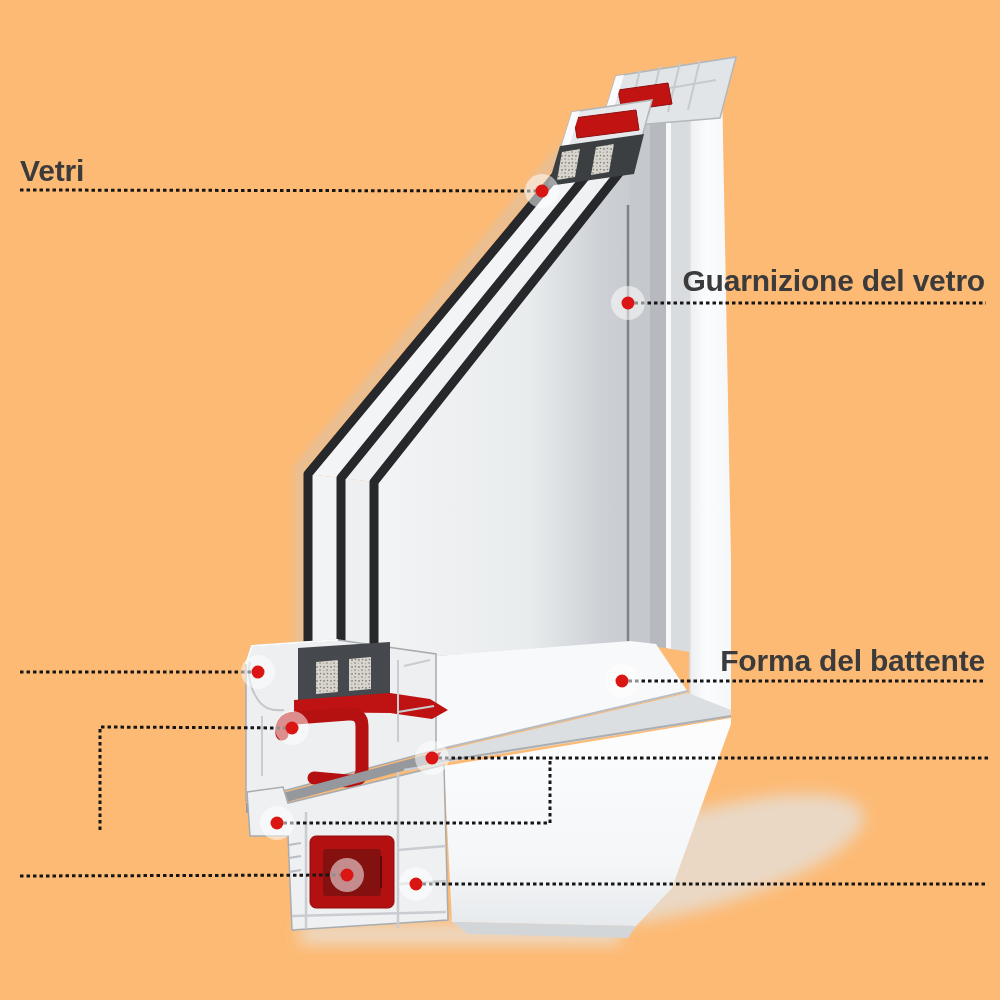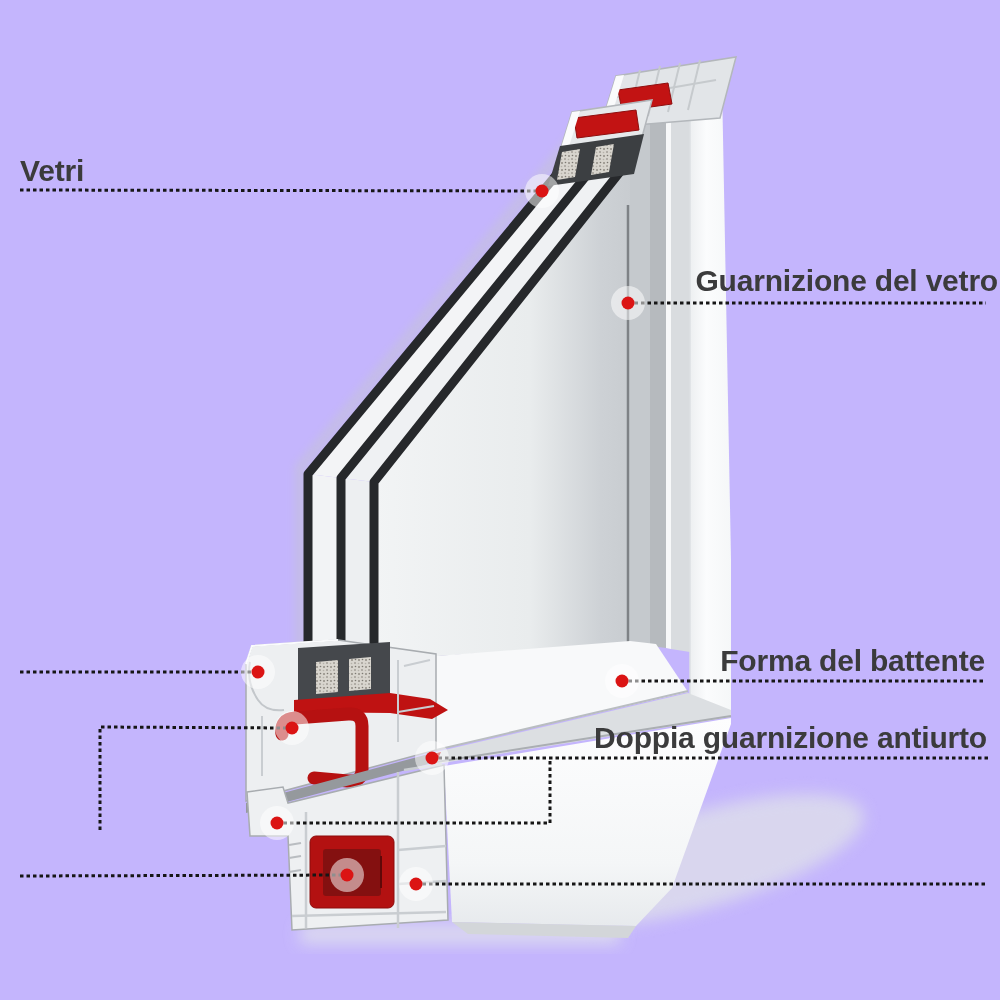--- a/index.html
+++ b/index.html
@@ -1,23 +1,23 @@
 <!DOCTYPE html>
 <html><head>
 <meta charset="utf-8">
 <style>
   html,body{margin:0;padding:0;background:#ffffff;}
-  #stage{position:relative;width:1000px;height:1000px;background:#c4b5fd;overflow:hidden;
+  #stage{position:relative;width:1000px;height:1000px;background:#fdba74;overflow:hidden;
          font-family:"Liberation Sans","DejaVu Sans",sans-serif;}
   #stage svg{position:absolute;left:0;top:0;}
   .lbl{position:absolute;font-weight:700;font-size:30px;line-height:1.1;color:#3b3b3c;
        white-space:nowrap;letter-spacing:-0.2px;}
   .lbl.right{text-align:right;}
   #lbl-vetri{left:20px;top:154px;}
-  #lbl-guarnizione{right:2px;top:264px;}
+  #lbl-guarnizione{right:15px;top:264px;}
   #lbl-fermavetro{left:20px;top:633px;}
   #lbl-forma{right:15px;top:644px;}
   #lbl-doppia{right:13px;top:721px;}
   #lbl-rinforzo{left:20px;top:838px;}
   #lbl-camere{right:15px;top:845px;}
   .callout-line{fill:none;stroke:#161616;stroke-width:3;stroke-dasharray:3.5 3;}
   .dot-halo{fill:#ffffff;fill-opacity:0.52;}
   .dot{fill:#db1414;}
 </style>
 </head>
@@ -183,14 +183,13 @@
       <circle cx="277" cy="823" r="6.5" class="dot"></circle>
       <circle cx="347" cy="875" r="17" class="dot-halo"></circle>
       <circle cx="347" cy="875" r="6.5" class="dot"></circle>
       <circle cx="416" cy="884" r="17" class="dot-halo"></circle>
       <circle cx="416" cy="884" r="6.5" class="dot"></circle>
     </svg>
 
   <div class="lbl left" id="lbl-vetri">Vetri</div>
   <div class="lbl right" id="lbl-guarnizione">Guarnizione del vetro</div>
   <div class="lbl right" id="lbl-forma">Forma del battente</div>
-  <div class="lbl right" id="lbl-doppia">Doppia guarnizione antiurto</div>
 </div>
 
 </body></html>

